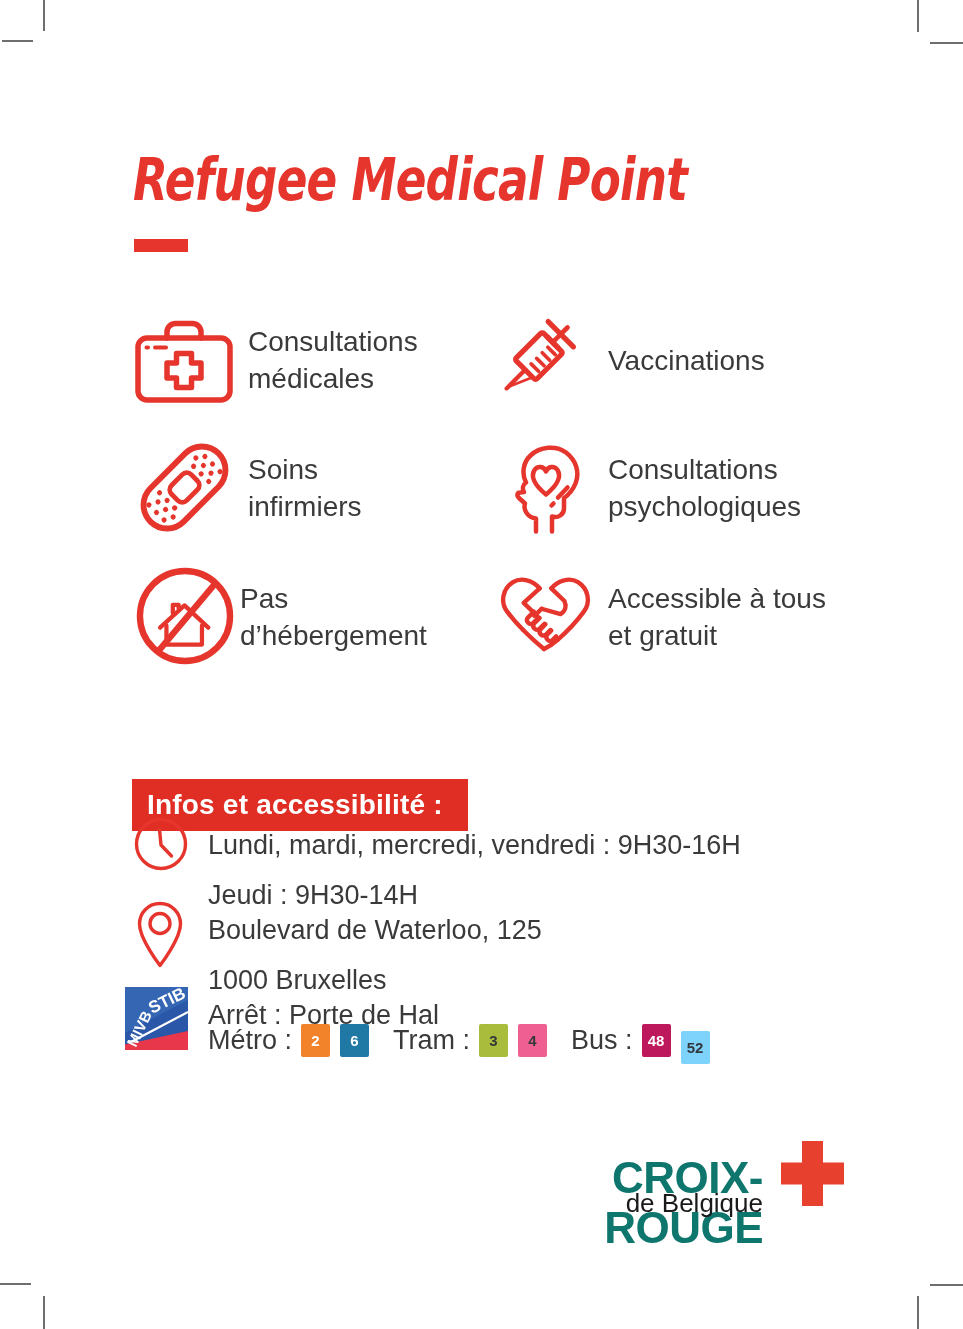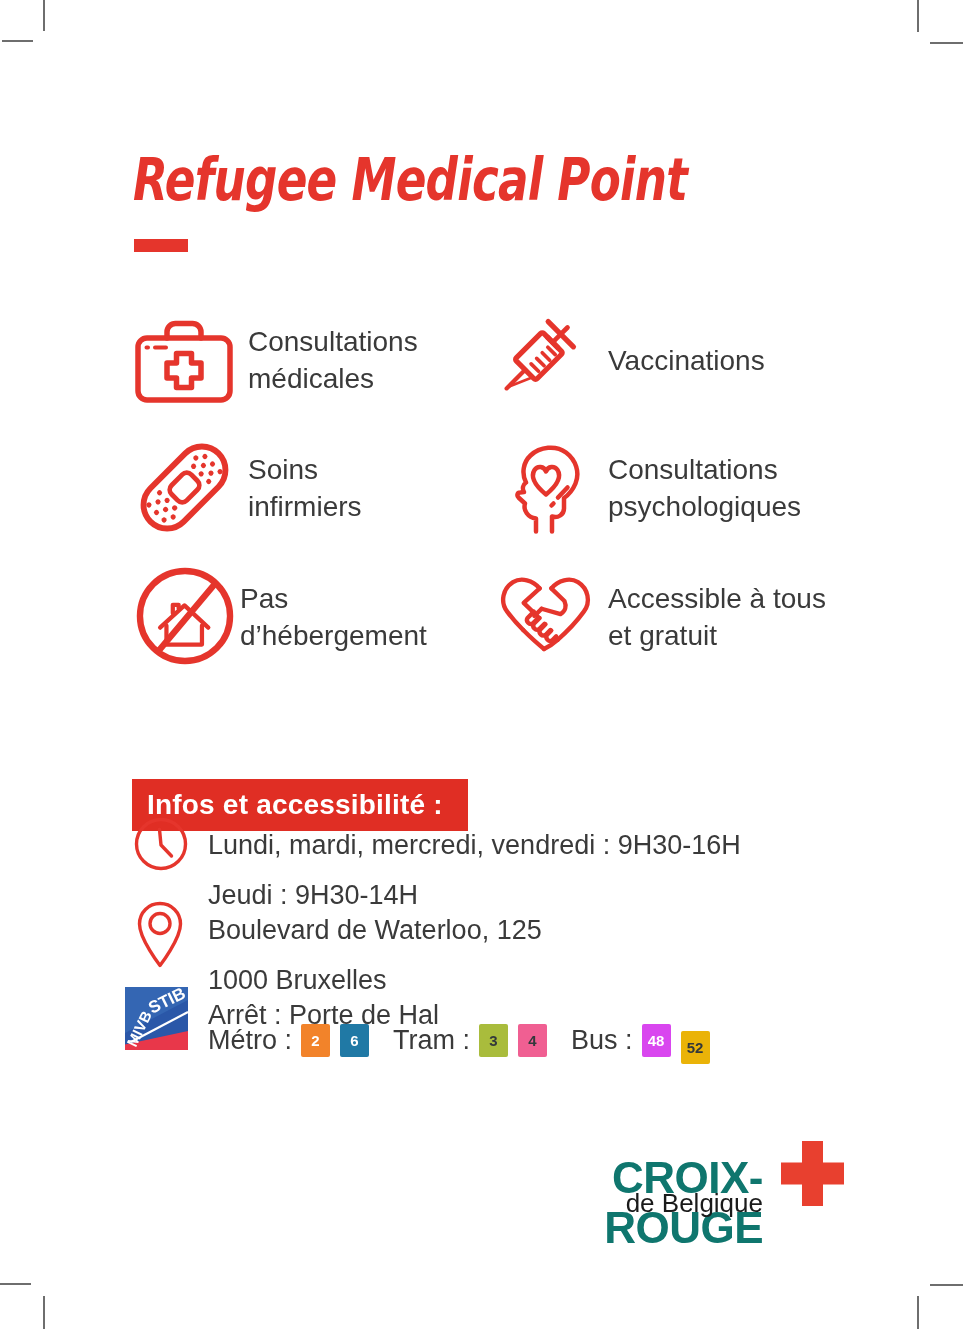--- a/index.html
+++ b/index.html
@@ -206,22 +206,22 @@
 </div>
 <div class="abs info-text txt-stop">Arrêt : Porte de Hal</div>
 <div class="abs transit-row">
     <span class="t-label">Métro :</span>
     <span class="badge" style="background: rgb(242, 131, 42); color: rgb(255, 255, 255);">2</span>
     <span class="badge" style="background: rgb(32, 121, 165); color: rgb(255, 255, 255);">6</span>
     <span class="t-label">Tram :</span>
     <span class="badge" style="background: rgb(169, 188, 60); color: rgb(51, 56, 59);">3</span>
     <span class="badge" style="background: rgb(240, 95, 146); color: rgb(51, 56, 59);">4</span>
     <span class="t-label">Bus :</span>
-    <span class="badge" style="background: #d946ef; color: rgb(255, 255, 255);">48</span>
-    <span class="badge" style="background: #eab308; color: rgb(51, 56, 59); margin-top: 15px;">52</span>
+    <span class="badge" style="background: #be185d; color: rgb(255, 255, 255);">48</span>
+    <span class="badge" style="background: #7dd3fc; color: rgb(51, 56, 59); margin-top: 15px;">52</span>
   </div>
 
 <div class="abs org-name">CROIX-ROUGE</div>
 <div class="abs org-sub">de Belgique</div>
 <div class="abs cross">
   <svg viewBox="0 0 63 65">
     <path d="M21 0 H42 V21.5 H63 V43.5 H42 V65 H21 V43.5 H0 V21.5 H21 Z" fill="#E8402F"></path>
   </svg>
 </div>
 

